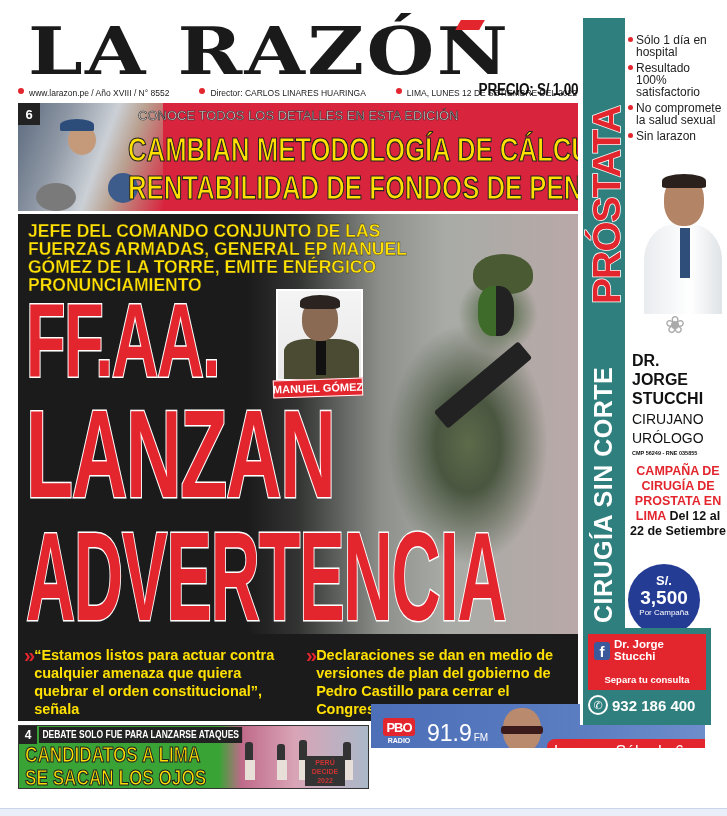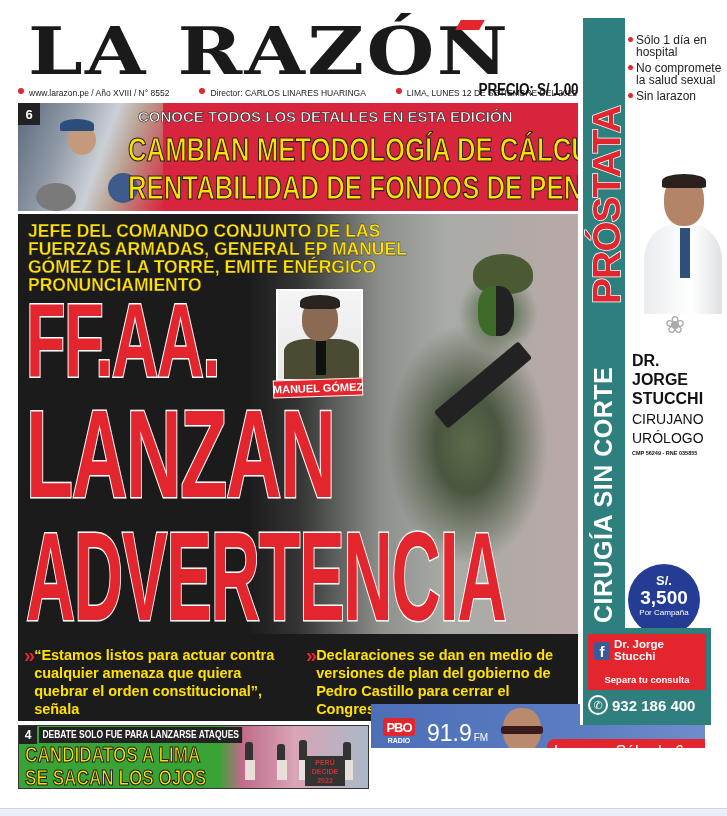--- a/index.html
+++ b/index.html
@@ -11,21 +11,21 @@
   #logo-accent{position:absolute;left:440px;top:2px;width:24px;height:10px;background:#e3262e;transform:skewX(-30deg)}
   #meta-bar{left:18px;top:86px;width:560px;height:14px;font-size:8.5px;color:#222;display:flex;align-items:center}
   .meta-item{display:flex;margin-right:30px;white-space:nowrap}
   .dot{width:6px;height:6px;border-radius:50%;background:#e3262e;margin-right:5px;display:inline-block}
   #price{position:absolute;right:0;top:-5px;font-weight:bold;font-size:16px;color:#111;letter-spacing:-0.3px;transform:scaleX(.85);transform-origin:right}
   
   #pension{left:18px;top:103px;width:560px;height:108px;background:#d9243e;overflow:hidden}
   #pension-photo{position:absolute;left:0;top:0;width:145px;height:108px;background:linear-gradient(110deg,#5b6a7e 0%,#8f98a5 30%,#cbd0d6 55%,#b9a08f 70%,rgba(217,36,62,0) 100%)}
   .face{position:absolute;border-radius:50%}
   #page-num-6{position:absolute;left:0;top:0;width:22px;height:22px;background:#222;color:#fff;font-weight:bold;font-size:13px;display:flex;align-items:center;justify-content:center}
-  #pension-kicker{position:absolute;left:120px;top:5px;font-weight:bold;font-size:15px;color:#fff;-webkit-text-stroke:0.6px #222;white-space:nowrap}
+  #pension-kicker{position:absolute;left:120px;top:5px;font-weight:normal;font-size:13px;color:#fff;-webkit-text-stroke:0.6px #222;white-space:nowrap}
   .yel{color:#ffe000;-webkit-text-stroke:1.2px #222;font-weight:bold;white-space:nowrap;transform:scaleX(.78);transform-origin:left}
   #pension-h1{position:absolute;left:110px;top:28px;font-size:33px;line-height:38px}
   #pension-h2{position:absolute;left:110px;top:66px;font-size:33px;line-height:38px}
   
   #main{left:18px;top:214px;width:560px;height:507px;background:#1b1b1b;overflow:hidden}
   #soldier-photo{position:absolute;left:230px;top:0;width:330px;height:420px;background:
     radial-gradient(ellipse 80px 120px at 220px 230px,#5d6b4a 0%,#4a5640 40%,rgba(80,90,70,0) 100%),
     radial-gradient(ellipse 40px 40px at 250px 100px,#3d5a30 0%,rgba(0,0,0,0) 100%),
     linear-gradient(90deg,rgba(27,27,27,1) 0%,rgba(60,62,60,.7) 15%,#8c8f8a 40%,#a8aba6 60%,#b9a9a8 100%);}
   #gun{position:absolute;left:410px;top:160px;width:110px;height:22px;background:#222;transform:rotate(-40deg);border-radius:3px}
@@ -202,37 +202,45 @@
     <div id="ad-prostata" class="vert">PRÓSTATA</div>
     <div id="ad-cirugia" class="vert">CIRUGÍA SIN CORTE</div>
   </div>
   <div id="ad-benefits">
     <div class="ben">
         <span class="dot"></span>
         <span>Sólo 1 día en hospital</span>
       </div>
     <div class="ben">
         <span class="dot"></span>
+        <span>Resultado 100% satisfactorio</span>
+      </div>
+    <div class="ben">
+        <span class="dot"></span>
         <span>No compromete la salud sexual</span>
       </div>
     <div class="ben">
         <span class="dot"></span>
         <span>Sin larazon</span>
       </div>
   </div>
   <div id="doctor-photo">
     <div id="doc-coat"></div>
     <div id="doc-tie"></div>
     <div id="doc-head"></div>
     <div id="doc-hair"></div>
   </div>
   <div id="kidney-icon">❀</div>
   <div id="dr-name" style="width:70px">DR. JORGE STUCCHI</div>
   <div id="dr-spec" style="width:80px">CIRUJANO URÓLOGO</div>
   <div id="dr-cmp">CMP 56249 - RNE 035855</div>
+  <div id="camp">
+    <span>CAMPAÑA DE CIRUGÍA DE PROSTATA EN LIMA</span>
+    <span class="blk">Del 12 al 22 de Setiembre</span>
+  </div>
   <div id="price-circle">
     <div id="pc-cur">S/.</div>
     <div id="pc-amt">3,500</div>
     <div id="pc-note">Por Campaña</div>
   </div>
   <div id="ad-bottom"></div>
   <div id="fb-box">
     <div id="fb-icon">f</div>
     <div id="fb-name" style="width:86px">Dr. Jorge Stucchi</div>
     <div id="fb-cta">Separa tu consulta</div>

